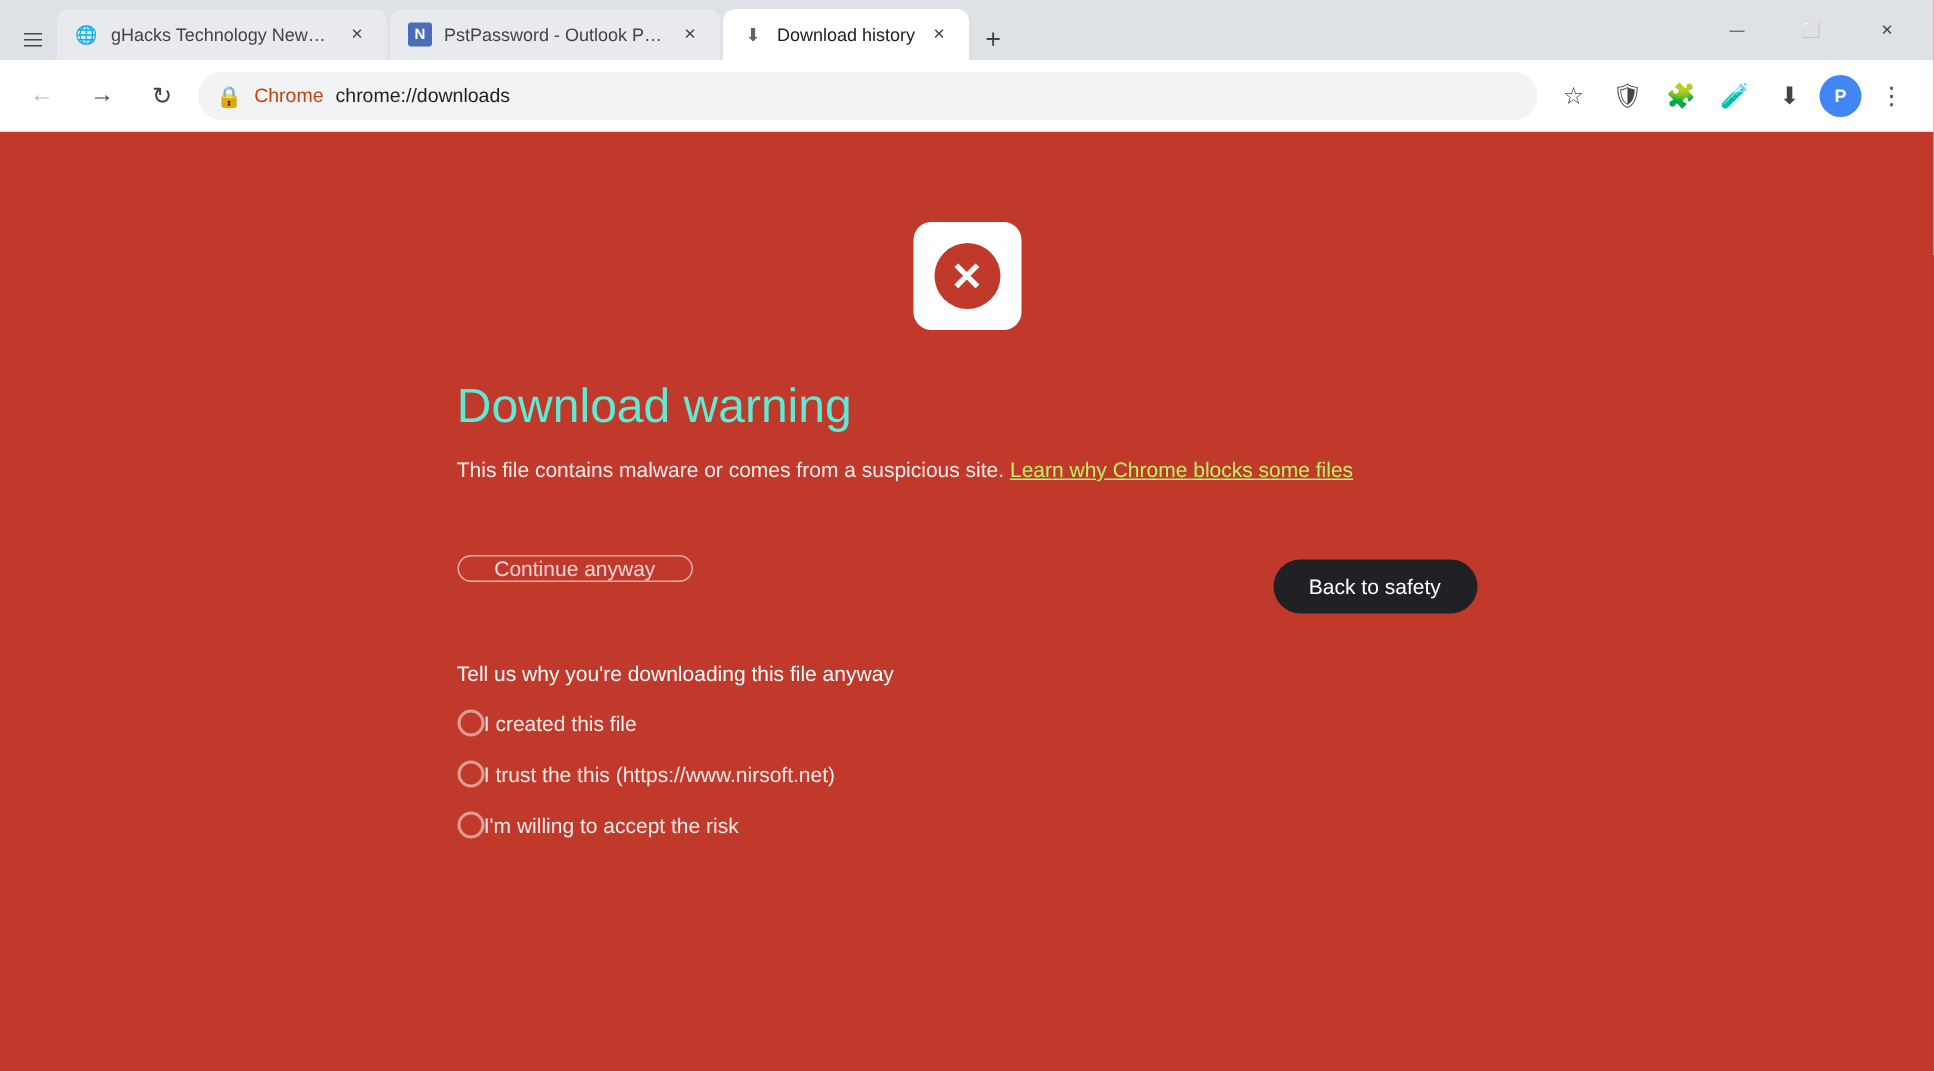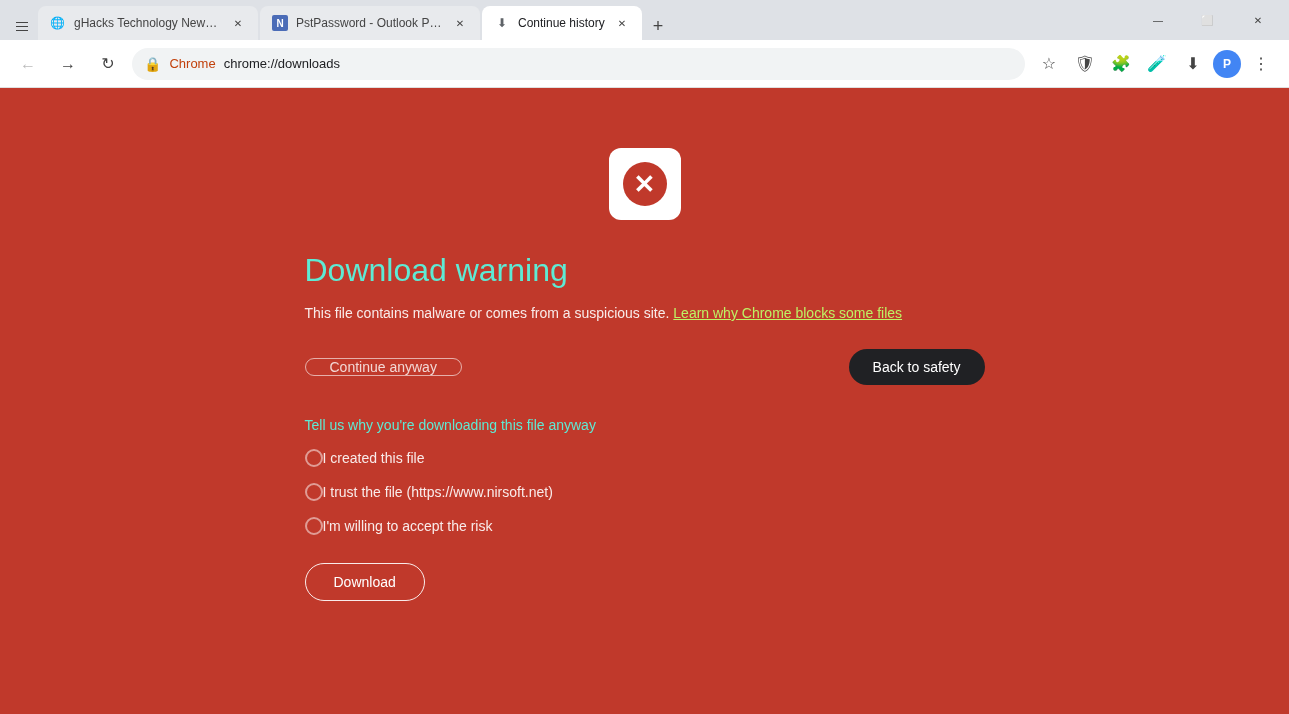--- a/index.html
+++ b/index.html
@@ -175,29 +175,30 @@
 
     .btn-back-to-safety {
       background: #202124;
       border: none;
       color: white;
       border-radius: 20px;
       padding: 10px 24px;
       font-size: 14px;
       cursor: pointer;
       font-weight: 500;
+      margin-top: 24px;
     }
 
     .reason-section {
       align-self: flex-start;
       margin-left: calc(50% - 340px);
     }
 
     .reason-title {
-      color: #5eead4;
+      color: #ffffff;
       font-size: 14px;
       margin-bottom: 16px;
     }
 
     .radio-option {
       display: flex;
       align-items: center;
       margin-bottom: 16px;
       cursor: pointer;
     }
@@ -262,21 +263,21 @@
     </div>
 
     <div class="tab">
       <span class="tab-favicon" style="background:#4b6cb7;color:white;border-radius:2px;width:16px;height:16px;font-size:10px;display:flex;align-items:center;justify-content:center;font-weight:bold;">N</span>
       <span class="tab-title">PstPassword - Outlook PST Pas...</span>
       <span class="tab-close">✕</span>
     </div>
 
     <div class="tab active">
       <span class="tab-favicon favicon-download">⬇</span>
-      <span class="tab-title">Continue history</span>
+      <span class="tab-title">Download history</span>
       <span class="tab-close">✕</span>
     </div>
 
     <button class="new-tab-btn">+</button>
 
     <div class="tab-bar-right">
       <button class="win-btn">—</button>
       <button class="win-btn">⬜</button>
       <button class="win-btn close">✕</button>
     </div>
@@ -327,25 +328,24 @@
     <div class="reason-section">
       <p class="reason-title">Tell us why you're downloading this file anyway</p>
 
       <div class="radio-option">
         <div class="radio-circle"></div>
         <span class="radio-label">I created this file</span>
       </div>
 
       <div class="radio-option">
         <div class="radio-circle"></div>
-        <span class="radio-label">I trust the file (https://www.nirsoft.net)</span>
+        <span class="radio-label">I trust the this (https://www.nirsoft.net)</span>
       </div>
 
       <div class="radio-option">
         <div class="radio-circle"></div>
         <span class="radio-label">I'm willing to accept the risk</span>
       </div>
 
-      <button class="btn-download">Download</button>
     </div>
 
   </div>
 </div>
 
 </body></html>

